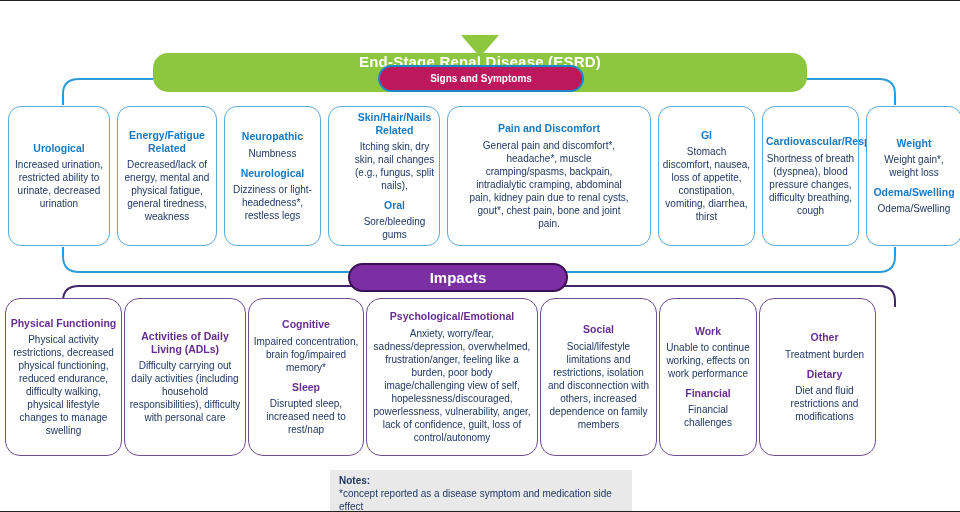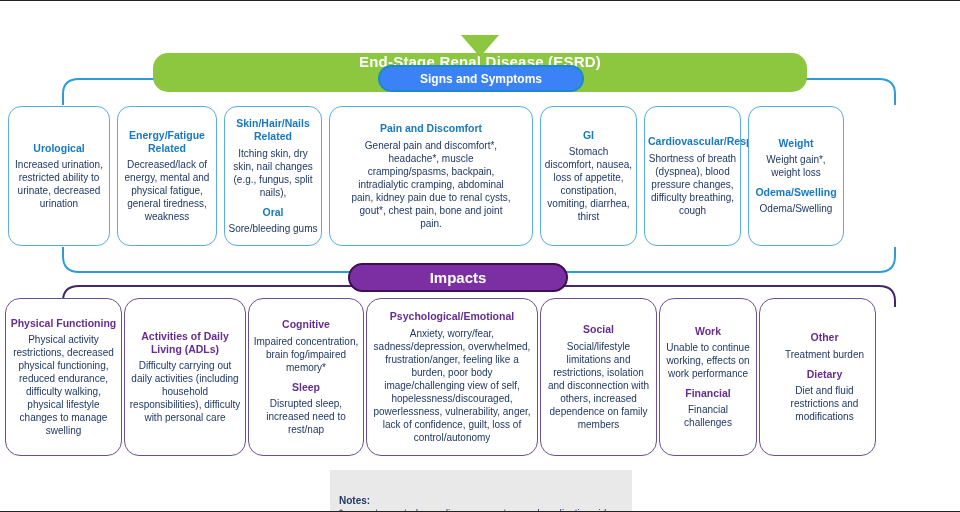--- a/index.html
+++ b/index.html
@@ -18,50 +18,50 @@
     position:absolute;left:461px;top:34px;width:0;height:0;z-index:2;
     border-left:19px solid transparent;border-right:19px solid transparent;
     border-top:22px solid #8DC63F;
   }
   .pill{
     position:absolute;display:flex;align-items:center;justify-content:center;z-index:3;
     color:#fff;font-weight:bold;
   }
   .pill-signs{
     left:378px;top:64px;width:206px;height:27px;border-radius:14px;
-    background:#3b82f6;border:2px solid #1C8AC9;font-size:12px;box-sizing:border-box;text-align:right;
+    background:#be185d;border:2px solid #1C8AC9;font-size:10px;box-sizing:border-box;text-align:right;
   }
   .pill-impacts{
     left:348px;top:262px;width:220px;height:29px;border-radius:15px;
     background:#7B2FA2;border:2px solid #3C1053;font-size:15px;box-sizing:border-box;
   }
   .row{position:absolute;display:flex;z-index:1;}
   .row-signs{left:8px;top:105px;height:140px;gap:7px;}
   .row-impacts{left:5px;top:297px;height:158px;gap:2px;}
   .box{
     background:#fff;box-sizing:border-box;border-radius:13px;
     display:flex;flex-direction:column;justify-content:center;align-items:center;
     text-align:center;padding:6px 3px;flex:0 0 auto;
   }
   .sbox{border:1.5px solid #58ACDE;}
   .ibox{border:1.3px solid #6E4F93;border-radius:15px;}
   .sec{width:100%;}
   .sec + .sec{margin-top:7px;}
   .h{font-weight:bold;font-size:10.5px;color:#1779C4;margin-bottom:3px;line-height:1.25;}
   .ibox .h{color:#662D91;}
   .b{font-size:10px;color:#1F3864;line-height:1.3;}
-  .s1{width:102px;} .s2{width:100px;} .s3{width:97px;} .s4{width:98px;}
+  .s1{width:102px;} .s2{width:100px;} .s3{width:97px;} .s4{width:112px;padding-left:24px;}
   .s5{width:204px;padding:6px 21px;} .s6{width:97px;} .s7{width:97px;} .s8{width:96px;}
   .i1{width:117px;} .i2{width:122px;} .i3{width:116px;}
   .i4{width:172px;padding:6px 5px;} .i5{width:117px;} .i6{width:98px;} .i7{width:117px;padding-left:17px;}
   .notes{
     position:absolute;left:330px;top:469px;width:302px;box-sizing:border-box;
     background:#E9E9E9;padding:4px 9px 5px 9px;z-index:1;
   }
-  .notes-label{font-size:10px;font-weight:bold;color:#1F3864;line-height:1.3;margin-top:20px;}
+  .notes-label{font-size:10px;font-weight:bold;color:#1F3864;line-height:1.3;}
   .notes-text{font-size:10px;color:#1F3864;line-height:1.3;}
 </style>
 </head>
 <body>
 
 <div class="canvas">
 
   <svg class="brackets" width="960" height="512" viewBox="0 0 960 512">
     <path d="M63,104 L63,93 Q63,78 79,78 L879,78 Q895,78 895,93 L895,104" fill="none" stroke="#2D9BD8" stroke-width="2"></path>
     <path d="M63,246 L63,255 Q63,271 79,271 L879,271 Q895,271 895,255 L895,246" fill="none" stroke="#2D9BD8" stroke-width="2"></path>
@@ -83,20 +83,30 @@
         <div class="h">Urological</div>
         <div class="b">Increased urination, restricted ability to urinate, decreased urination</div>
       </div>
     </div>
     <div class="box sbox s2">
       <div class="sec">
         <div class="h">Energy/Fatigue Related</div>
         <div class="b">Decreased/lack of energy, mental and physical fatigue, general tiredness, weakness</div>
       </div>
     </div>
+    <div class="box sbox s3">
+      <div class="sec">
+        <div class="h">Neuropathic</div>
+        <div class="b">Numbness</div>
+      </div>
+      <div class="sec">
+        <div class="h">Neurological</div>
+        <div class="b">Dizziness or light-headedness*, restless legs</div>
+      </div>
+    </div>
     <div class="box sbox s4">
       <div class="sec">
         <div class="h">Skin/Hair/Nails Related</div>
         <div class="b">Itching skin, dry skin, nail changes (e.g., fungus, split nails),</div>
       </div>
       <div class="sec">
         <div class="h">Oral</div>
         <div class="b">Sore/bleeding gums</div>
       </div>
     </div>

